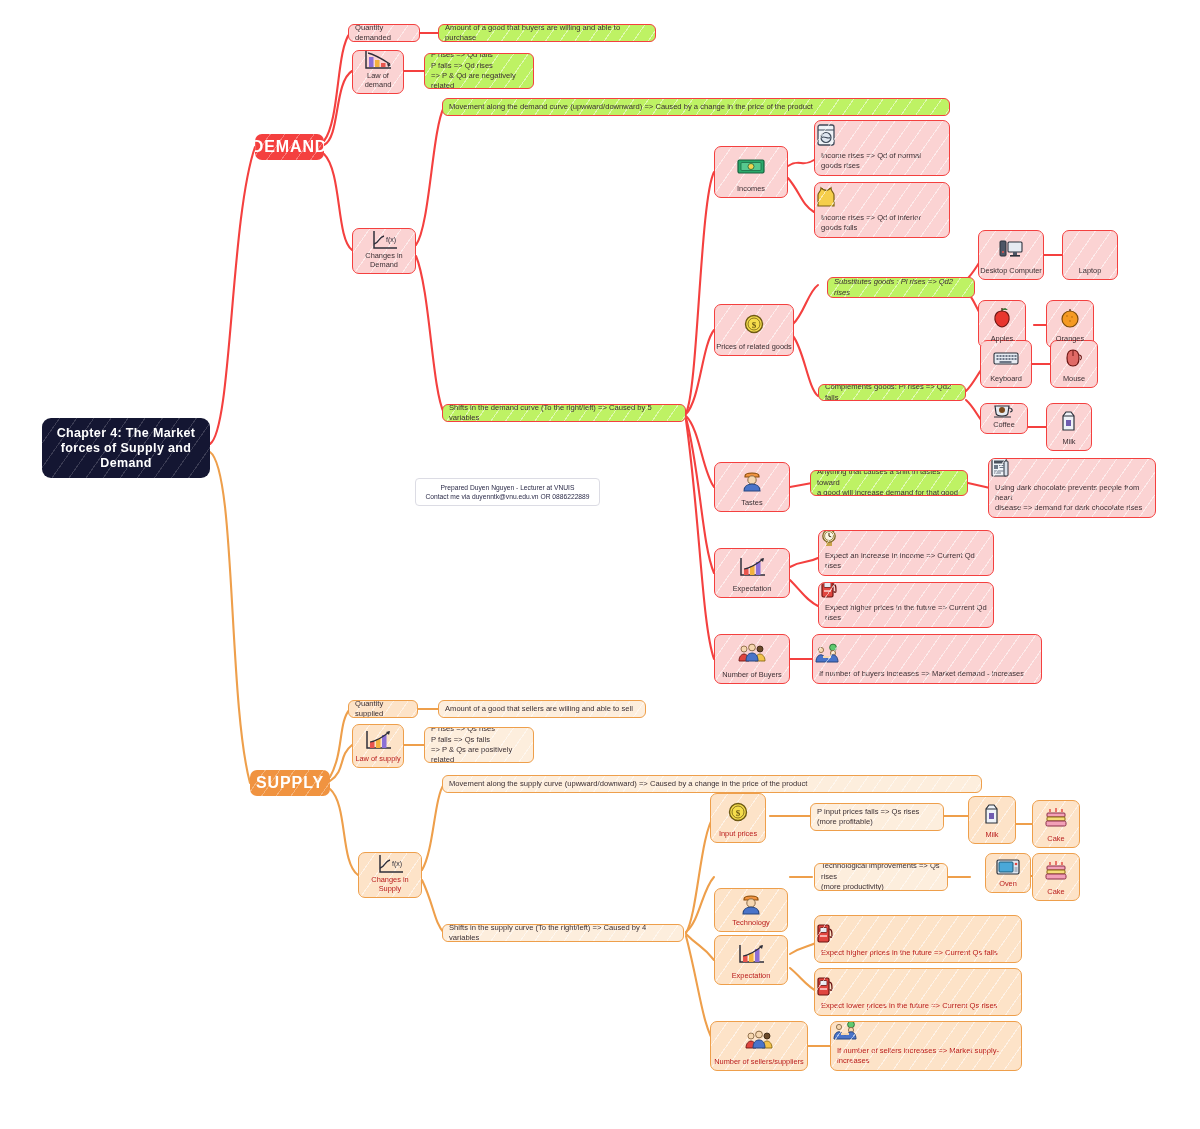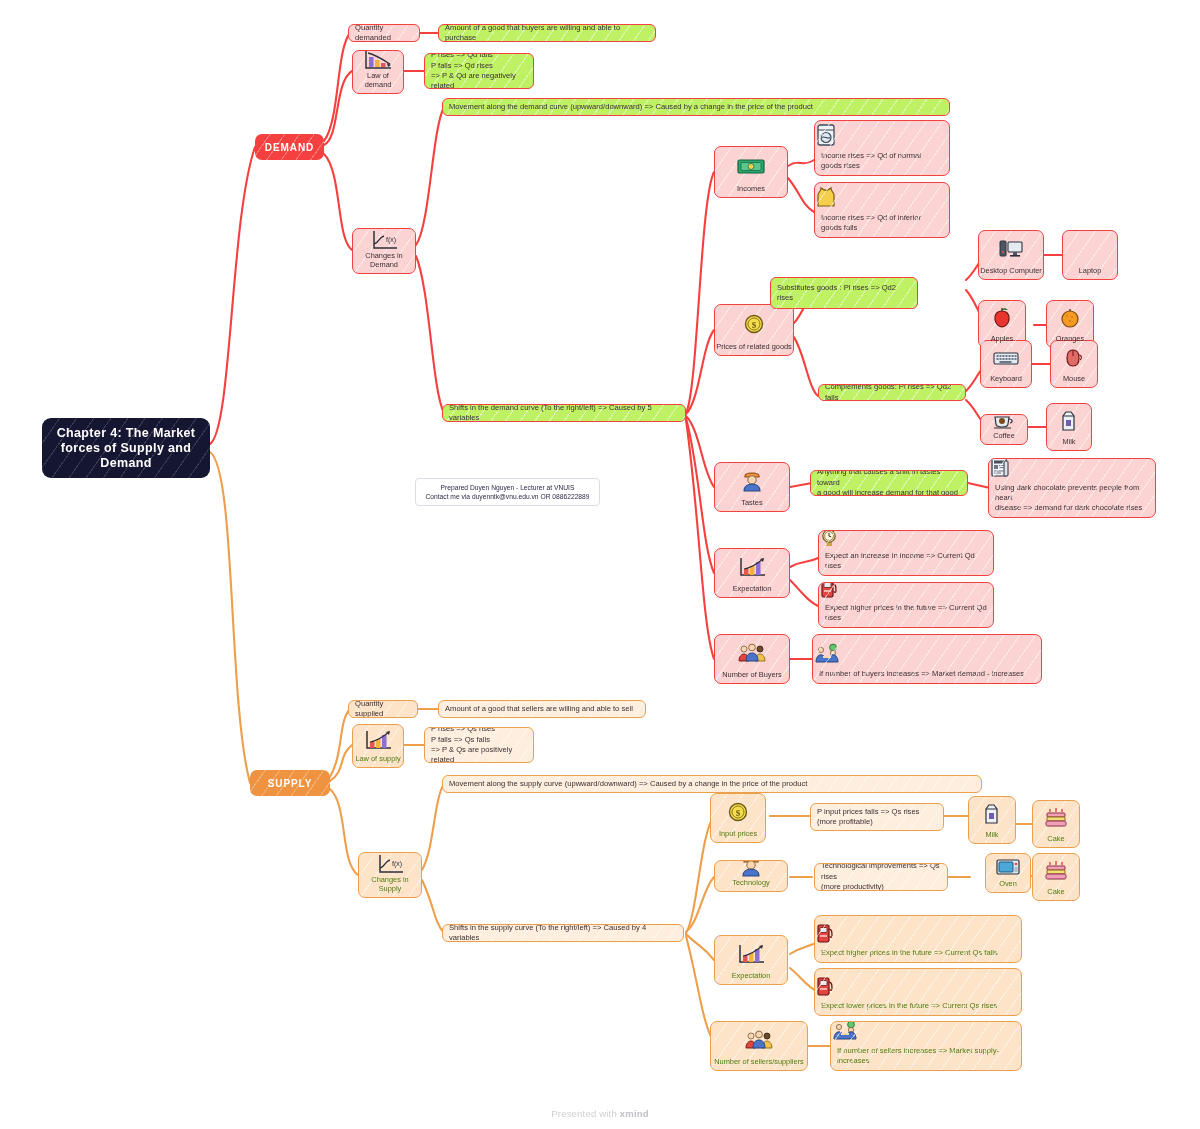--- a/index.html
+++ b/index.html
@@ -24,42 +24,42 @@
   .node::after{
     content:""; position:absolute; inset:0; z-index:1; pointer-events:none;
     background:repeating-linear-gradient(125deg, rgba(255,255,255,.55) 0 1px, rgba(255,255,255,0) 1px 13px);
   }
 
   
   .r { background:#fbd3d3; border:1.6px solid #f4403f; color:#3b2f33; }
   
   .rw { background:#bef264; border:1.6px solid #f4403f; color:#3b2f33; }
   
-  .o { background:#fde3c8; border:1.6px solid #ee9f4b; color:#4d7c0f; }
+  .o { background:#fde3c8; border:1.6px solid #ee9f4b; color:#b91c1c; }
   .ow { background:#fdeedd; border:1.6px solid #ee9f4b; color:#3b2f33; }
 
   
   .root{
     position:absolute; left:42px; top:418px; width:168px; height:60px;
     background:#141632; border-radius:9px; color:#ffffff;
     display:flex; align-items:center; justify-content:center; text-align:center;
     font-size:12.5px; line-height:15px; letter-spacing:.35px; font-weight:600;
     overflow:hidden;
   }
   .root::after{
     content:""; position:absolute; inset:0;
     background:repeating-linear-gradient(125deg, rgba(255,255,255,.16) 0 1px, rgba(255,255,255,0) 1px 14px);
   }
   .root .lbl{ position:relative; z-index:2; padding:0 10px;}
 
   
   .badge{
     position:absolute; border-radius:7px; color:#fff;
     display:flex; align-items:center; justify-content:center;
-    font-size:10px; font-weight:700; letter-spacing:.9px; overflow:hidden;
+    font-size:16px; font-weight:700; letter-spacing:.9px; overflow:hidden;
   }
   .badge::after{
     content:""; position:absolute; inset:0;
     background:repeating-linear-gradient(125deg, rgba(255,255,255,.3) 0 1px, rgba(255,255,255,0) 1px 12px);
   }
   .badge .lbl{ position:relative; z-index:2; }
   .badge-demand{ left:255px; top:134px; width:69px; height:26px; background:#f4403f; }
   .badge-supply{ left:250px; top:770px; width:80px; height:26px; background:#f09340; }
 
   
@@ -269,21 +269,21 @@
     <span class="ico">
       <svg width="24" height="24" viewBox="0 0 24 24">
         <circle cx="12" cy="12" r="8.5" fill="#f5dd4c" stroke="#6e5a13" stroke-width="1.4"></circle>
         <circle cx="12" cy="12" r="6" fill="none" stroke="#6e5a13" stroke-width=".8"></circle>
         <text x="12" y="16" font-size="9" text-anchor="middle" font-family="Liberation Serif" fill="#6e5a13" font-weight="bold">$</text>
       </svg>
     </span>
     <span class="cap">Prices of related goods</span>
   </div>
 
-  <div class="tbox rw" style="left:770px; top:277px; width:148px; height:32px;">
+  <div class="tbox rw" style="left:827px; top:277px; width:148px; height:21px;font-style:italic;">
     <span class="lbl">Substitutes goods : Pl rises =&gt; Qd2 rises</span>
   </div>
   <div class="tbox rw" style="left:818px; top:384px; width:148px; height:17px;">
     <span class="lbl">Complements goods: Pl rises =&gt; Qd2 falls</span>
   </div>
 
   <div class="node r inode" style="left:978px; top:230px; width:66px; height:50px;">
     <span class="ico">
       <svg width="26" height="22" viewBox="0 0 26 22">
         <rect x="2" y="3" width="6" height="15" rx="1" fill="#4d5665" stroke="#2b313b" stroke-width="1"></rect>
@@ -356,21 +356,21 @@
   <div class="node r inode" style="left:1050px; top:340px; width:48px; height:48px;">
     <span class="ico">
       <svg width="22" height="22" viewBox="0 0 22 22">
         <path d="M10,3 C6,3 4,6 4,11 C4,16 6,19 10,19 C14,19 16,16 16,11 C16,6 14,3 10,3 Z" fill="#e06a66" stroke="#6b1512" stroke-width="1.2"></path>
         <line x1="10" y1="3" x2="10" y2="9" stroke="#6b1512" stroke-width="1"></line>
         <path d="M16,8 C19,8 19,12 17,13" stroke="#6b1512" stroke-width="1.1" fill="none"></path>
       </svg>
     </span>
     <span class="cap">Mouse</span>
   </div>
-  <div class="node r inode" style="left:980px; top:403px; width:48px; height:31px;margin-top:11px;">
+  <div class="node r inode" style="left:980px; top:403px; width:48px; height:31px;">
     <span class="ico">
       <svg width="24" height="22" viewBox="0 0 24 22">
         <path d="M5,4 L5,6 M9,3 L9,6 M13,4 L13,6" stroke="#6c7787" stroke-width="1.1"></path>
         <path d="M3,8 L17,8 L16,15 C16,17 14,18 10,18 C6,18 4,17 4,15 Z" fill="#e6ebf2" stroke="#2b313b" stroke-width="1.2"></path>
         <circle cx="10" cy="12" r="3" fill="#7a4a1e"></circle>
         <path d="M17,10 C21,10 21,14 18,14" stroke="#2b313b" stroke-width="1.2" fill="none"></path>
         <path d="M2,19 L19,19" stroke="#2b313b" stroke-width="1.2"></path>
       </svg>
     </span>
     <span class="cap">Coffee</span>
@@ -559,21 +559,21 @@
       <svg width="24" height="22" viewBox="0 0 24 22">
         <path d="M6,2 L6,5 M12,1 L12,5 M18,2 L18,5" stroke="#e0453f" stroke-width="1.4"></path>
         <rect x="3" y="6" width="18" height="4" rx="1" fill="#f2a0b8" stroke="#8a2f48" stroke-width="1"></rect>
         <rect x="3" y="10" width="18" height="4" rx="1" fill="#f5dd7a" stroke="#8a6a12" stroke-width="1"></rect>
         <rect x="2" y="14" width="20" height="5" rx="1.5" fill="#f2a0b8" stroke="#8a2f48" stroke-width="1"></rect>
       </svg>
     </span>
     <span class="cap">Cake</span>
   </div>
 
-  <div class="node o inode" style="left:714px; top:860px; width:74px; height:32px;">
+  <div class="node o inode" style="left:714px; top:888px; width:74px; height:44px;">
     <span class="ico">
       <svg width="24" height="24" viewBox="0 0 24 24">
         <path d="M5,7 C5,3 19,3 19,7 L19,8 L5,8 Z" fill="#f09340" stroke="#8a4b08" stroke-width="1.1"></path>
         <circle cx="12" cy="11" r="4.2" fill="#f6d7b0" stroke="#8a6a46" stroke-width="1"></circle>
         <path d="M4,22 C4,17 8,15 12,15 C16,15 20,17 20,22 Z" fill="#4a74c9" stroke="#29477f" stroke-width="1.1"></path>
       </svg>
     </span>
     <span class="cap">Technology</span>
   </div>
   <div class="tbox ow" style="left:814px; top:863px; width:134px; height:28px;">
@@ -663,17 +663,14 @@
       </svg>
     </span>
     <span class="cap">If number of sellers increases =&gt; Market supply- increases</span>
   </div>
 
   <div class="credit">
     <span>Prepared Duyen Nguyen - Lecturer at VNUIS
 Contact me via duyenntk@vnu.edu.vn OR 0886222889</span>
   </div>
 
-  <div class="footer">
-    <span>Presented with </span><b>xmind</b>
-  </div>
 
 </div>
 
 </body></html>

